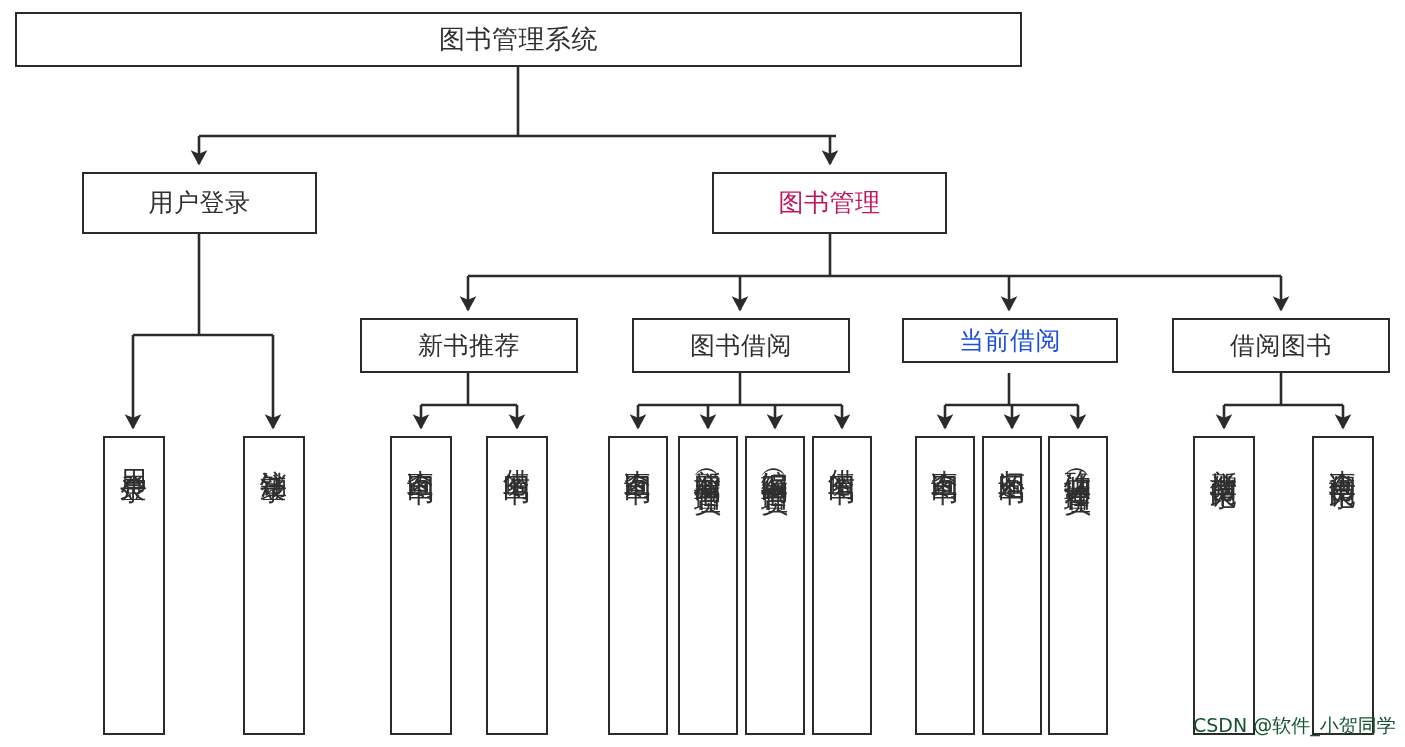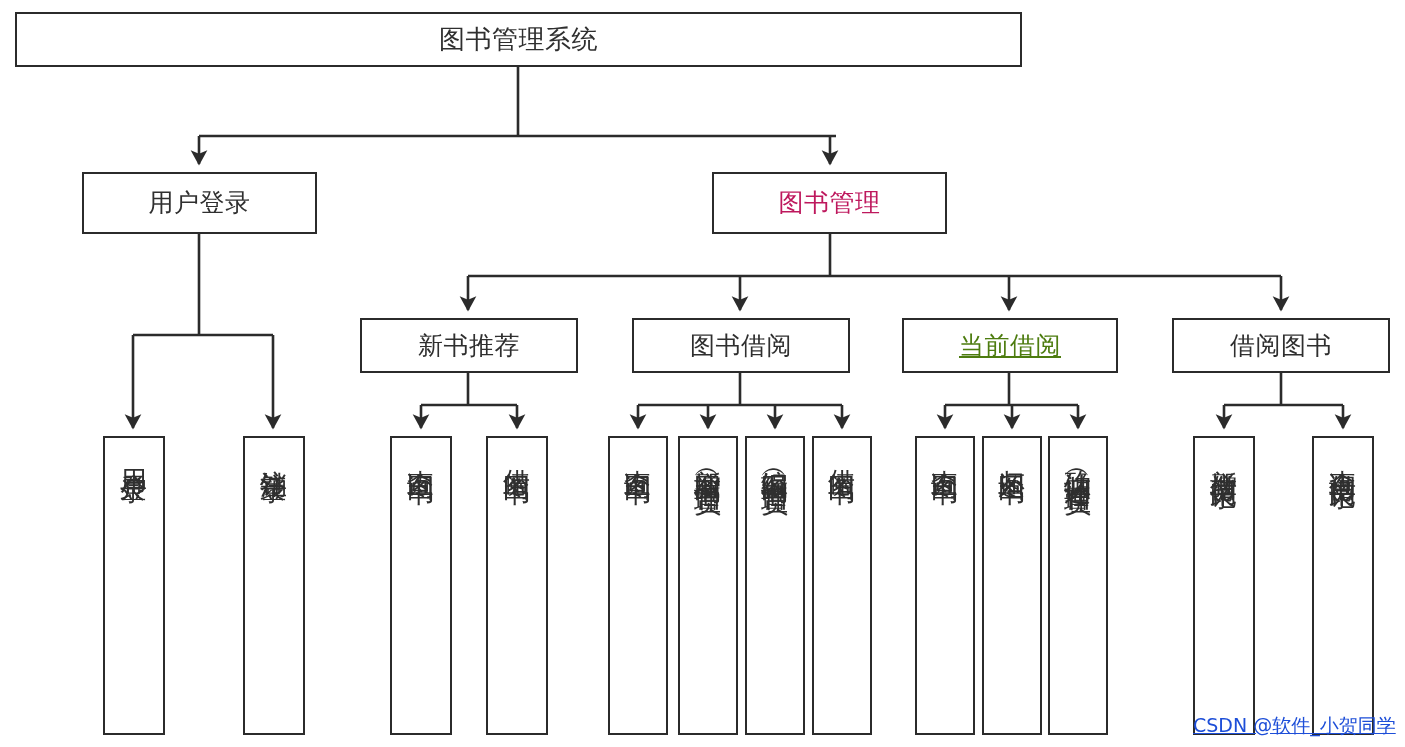--- a/index.html
+++ b/index.html
@@ -135,21 +135,21 @@
   <div class="node horizontal" style="left: 712px; top: 172px; width: 235px; height: 62px; border-color: rgb(43, 43, 43); color: #be185d;">
     <span class="node-label">图书管理</span>
   </div>
 
   <div class="node horizontal" style="left: 360px; top: 318px; width: 218px; height: 55px; border-color: rgb(43, 43, 43); color: rgb(47, 47, 47);">
     <span class="node-label">新书推荐</span>
   </div>
   <div class="node horizontal" style="left: 632px; top: 318px; width: 218px; height: 55px; border-color: rgb(43, 43, 43); color: rgb(47, 47, 47);">
     <span class="node-label">图书借阅</span>
   </div>
-  <div class="node horizontal" style="left: 902px; top: 318px; width: 216px; height: 55px; border-color: rgb(43, 43, 43); color: #4d7c0f; text-decoration: underline;">
+  <div class="node horizontal" style="left: 902px; top: 318px; width: 216px; height: 45px; border-color: rgb(43, 43, 43); color: #1d4ed8;">
     <span class="node-label">当前借阅</span>
   </div>
   <div class="node horizontal" style="left: 1172px; top: 318px; width: 218px; height: 55px; border-color: rgb(43, 43, 43); color: rgb(47, 47, 47);">
     <span class="node-label">借阅图书</span>
   </div>
 
   <div class="node vertical" style="left: 103px; top: 436px; width: 62px; height: 299px; border-color: rgb(43, 43, 43); color: rgb(47, 47, 47);">
     <span class="node-label">用户登录</span>
   </div>
   <div class="node vertical" style="left: 243px; top: 436px; width: 62px; height: 299px; border-color: rgb(43, 43, 43); color: rgb(47, 47, 47);">
@@ -186,14 +186,14 @@
     <span class="node-label">确认归还（管理员）</span>
   </div>
 
   <div class="node vertical" style="left: 1193px; top: 436px; width: 62px; height: 299px; border-color: rgb(43, 43, 43); color: rgb(47, 47, 47);">
     <span class="node-label">新增借阅记录</span>
   </div>
   <div class="node vertical" style="left: 1312px; top: 436px; width: 62px; height: 299px; border-color: rgb(43, 43, 43); color: rgb(47, 47, 47);">
     <span class="node-label">查询借阅记录</span>
   </div>
 
-  <div id="watermark" style="left: 1193px; top: 713px; color: #1d4ed8; text-decoration: underline;">CSDN @软件_小贺同学</div>
+  <div id="watermark" style="left: 1193px; top: 713px; color: #14532d;">CSDN @软件_小贺同学</div>
 </div>
 
 </body></html>

